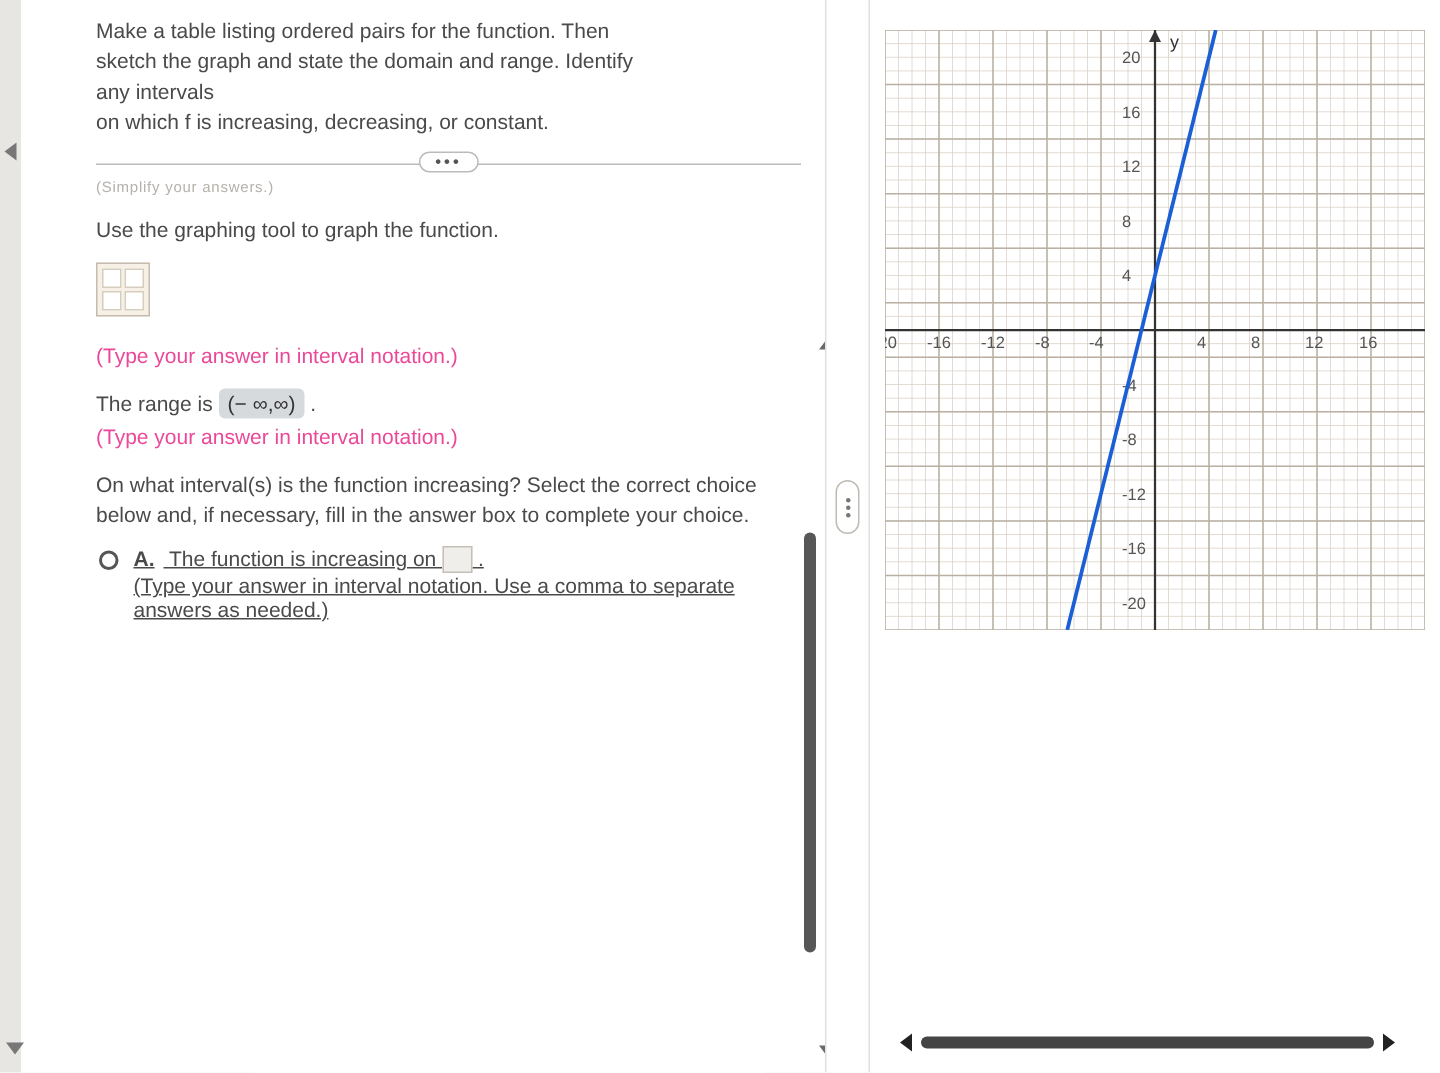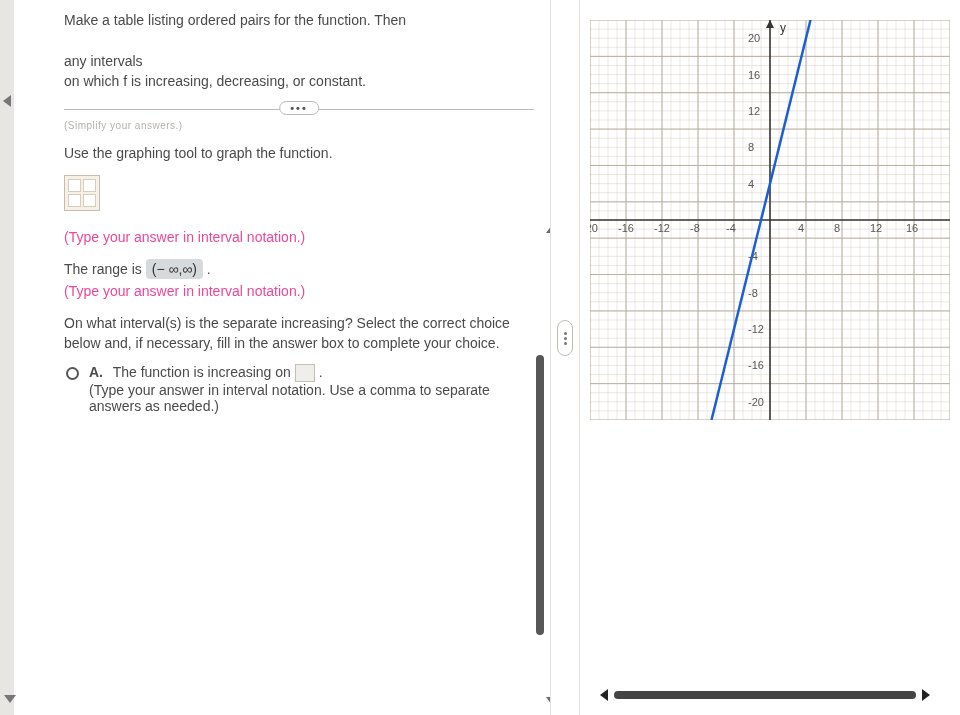--- a/index.html
+++ b/index.html
@@ -118,21 +118,21 @@
     .options { margin-left: 2px; }
     .option-row { display:flex; gap:10px; margin-bottom: 14px; align-items:flex-start;}
     .radio {
       width: 13px; height: 13px;
       border: 2px solid #555;
       border-radius: 50%;
       margin-top: 3px;
       flex-shrink: 0;
       cursor:pointer;
     }
-    .opt-body { flex:1; }
+    .opt-body { flex:1;text-decoration:underline; }
     .opt-label { font-weight: bold; margin-right:6px;}
     .blank-box {
       display:inline-block;
       width: 20px; height: 18px;
       background: #efeeea;
       border: 1px solid #c5c0b6;
       vertical-align: middle;
       position:relative;
       cursor:text;
     }
@@ -252,21 +252,21 @@
   <div class="left-nav-triangle"></div>
   <div class="down-triangle"></div>
 </div>
 
 <div class="main-content">
 
   <div class="left-panel">
 
     <div class="problem-text">
       <span>Make a table listing ordered pairs for the function. Then</span><br>
-      <br>
+      <span>sketch the graph and state the domain and range. Identify</span><br>
       <span>any intervals</span><br>
       <span>on which f is increasing, decreasing, or constant.</span>
     </div>
 
     <div class="divider-row">
       <div class="ellipsis-pill">•••</div>
     </div>
 
     <div class="faded-prev">(Simplify your answers.)</div>
 
@@ -283,21 +283,21 @@
 
     <div class="hint">(Type your answer in interval notation.)</div>
 
     <div class="line-block">
       <span>The range is </span>
       <span class="pill-answer">(− ∞,∞)</span>
       <span>.</span>
     </div>
     <div class="hint">(Type your answer in interval notation.)</div>
 
-    <div class="choice-block">On what interval(s) is the separate increasing? Select the correct choice below and, if necessary, fill in the answer box to complete your choice.</div>
+    <div class="choice-block">On what interval(s) is the function increasing? Select the correct choice below and, if necessary, fill in the answer box to complete your choice.</div>
 
     <div class="options">
 
       <div class="option-row">
         <div class="radio"></div>
         <div class="opt-body">
           <span class="opt-label">A.</span>
           <span>The function is increasing on </span>
           <span class="blank-box"></span>
           <span>.</span><br>

